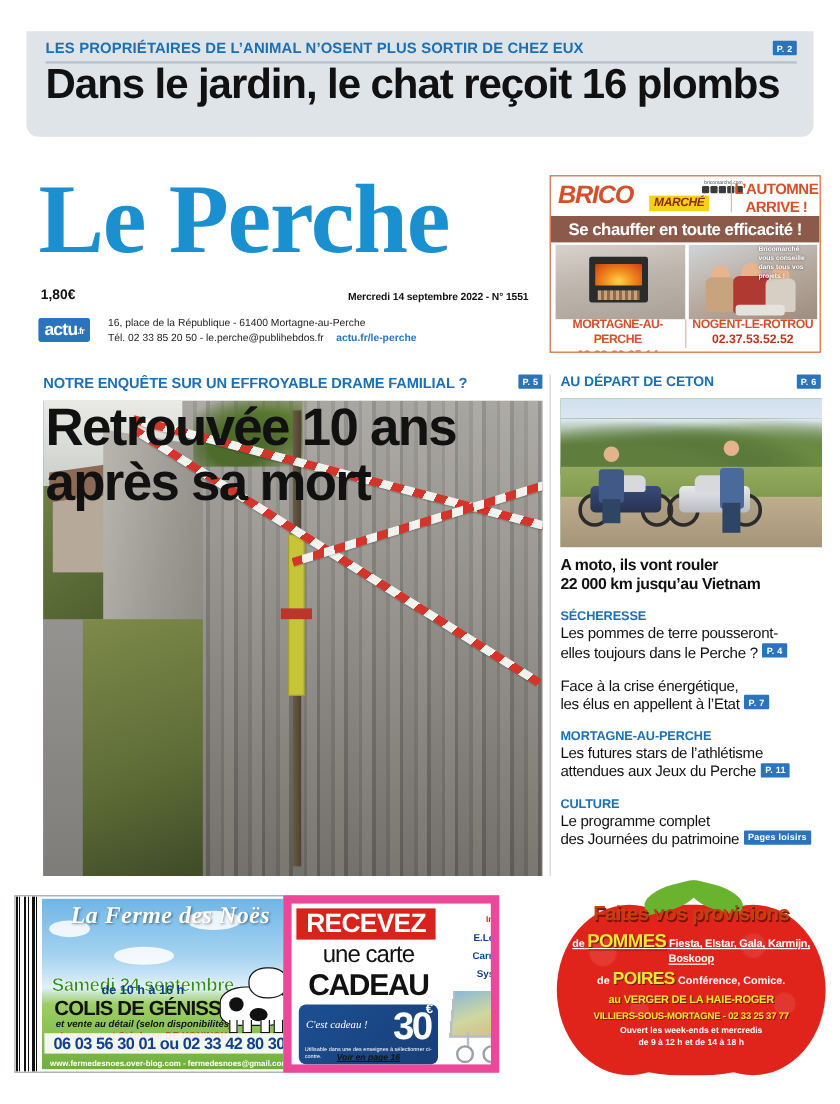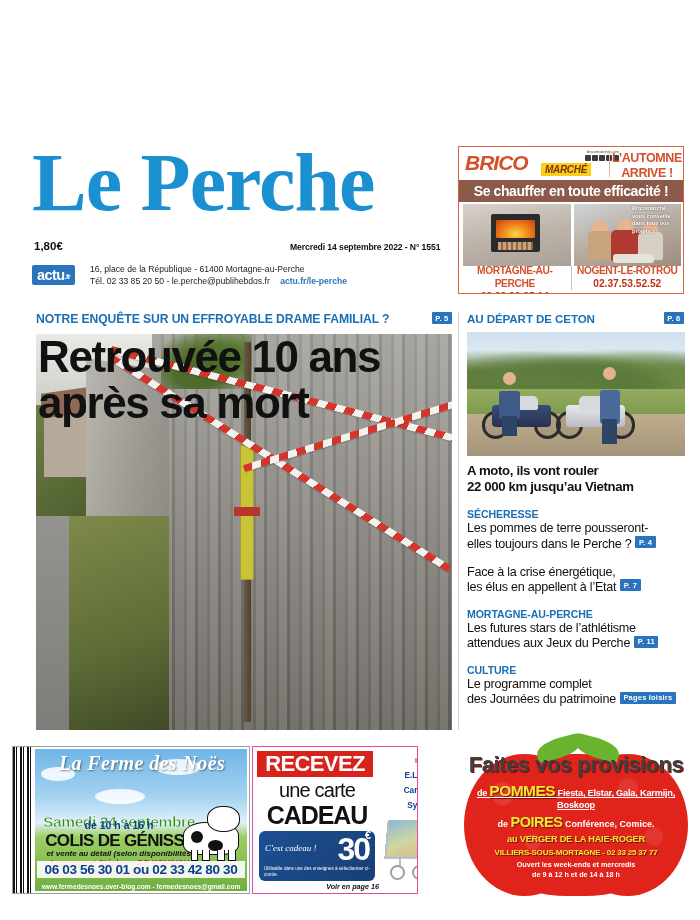--- a/index.html
+++ b/index.html
@@ -340,44 +340,44 @@
     background:rgba(255,255,255,.9);
     font-size:13.6px;font-weight:bold;color:#0f3f8f;letter-spacing:-.4px;
     padding:1px 0;
   }
   .ad1-web{
     position:absolute;left:2px;bottom:1px;right:2px;text-align:center;
     font-size:6.6px;color:#fff;font-weight:bold;
   }
 
   
-  .ad2{position:absolute;left:252px;top:10px;width:166px;height:148px;
-       border:1px solid #ec4899;box-sizing:border-box;background:#fff;overflow:hidden;}
+  .ad2{position:absolute;left:236px;top:10px;width:180px;height:148px;
+       border:7px solid #ec4899;box-sizing:border-box;background:#fff;overflow:hidden;}
   .ad2-recevez{
     position:absolute;left:4px;top:4px;width:116px;height:26px;
     background:#d8231d;color:#fff;font-size:22px;font-weight:bold;
     text-align:center;line-height:26px;letter-spacing:-.6px;
   }
   .ad2-l2{position:absolute;left:4px;top:32px;width:120px;text-align:center;
     font-size:20px;color:#111;letter-spacing:-.8px;}
   .ad2-l3{position:absolute;left:2px;top:54px;width:124px;text-align:center;
     font-size:25px;font-weight:bold;color:#111;letter-spacing:-1.1px;}
   .giftcard{
     position:absolute;left:6px;top:84px;width:116px;height:50px;
     background:linear-gradient(135deg,#1d4f93 0%,#173f77 100%);
     border-radius:6px;color:#fff;overflow:hidden;
   }
   .gc-30{position:absolute;right:6px;top:2px;font-size:32px;font-weight:bold;
     letter-spacing:-2px;line-height:1;}
   .gc-eur{position:absolute;right:4px;top:-2px;font-size:11px;font-weight:bold;}
   .gc-cest{position:absolute;left:6px;top:12px;font-family:"Liberation Serif",serif;
     font-style:italic;font-size:9px;line-height:1.15;}
   .gc-small{position:absolute;left:5px;bottom:3px;font-size:4.6px;line-height:1.3;}
-  .ad2-voir{position:absolute;left:2px;bottom:2px;width:124px;text-align:right;
-    font-size:7.2px;font-style:italic;font-weight:bold;color:#111;}
+  .ad2-voir{position:absolute;left:2px;bottom:2px;width:124px;text-align:center;
+    font-size:7.2px;font-style:italic;font-weight:bold;color:#111;text-decoration:underline;}
   .brands{position:absolute;left:128px;top:6px;width:74px;}
   .brand-row{display:flex;align-items:center;justify-content:flex-end;gap:3px;
     font-size:8.2px;font-weight:bold;color:#0f3f8f;height:15px;}
   .brand-row .dot{width:11px;height:11px;border-radius:50%;display:inline-block;}
   .inter{font-size:7px;color:#d8231d;font-weight:bold;}
   .cart{position:absolute;left:130px;top:62px;width:72px;height:72px;}
   .cart .basket{position:absolute;left:4%;top:14%;width:88%;height:52%;
     border:2px solid #b9bec4;border-top:none;
     background:linear-gradient(160deg,#89b9d8 0%,#cfd7a0 48%,#d8b27a 100%);
     transform:perspective(40px) rotateX(6deg);}
@@ -406,36 +406,43 @@
       radial-gradient(circle at 16% 28%, rgba(255,255,255,.1) 0 5%, rgba(255,255,255,0) 6%),
       radial-gradient(circle at 30% 62%, rgba(255,255,255,.09) 0 4%, rgba(255,255,255,0) 5%),
       radial-gradient(circle at 74% 24%, rgba(255,255,255,.09) 0 4.5%, rgba(255,255,255,0) 6%),
       radial-gradient(circle at 86% 58%, rgba(255,255,255,.09) 0 4%, rgba(255,255,255,0) 5%);
     z-index:3;}
   .leafL,.leafR{position:absolute;top:-2px;width:46px;height:20px;
     background:#6ab32e;z-index:4;}
   .leafL{left:74px;border-radius:60% 10% 60% 10%;transform:rotate(-14deg);}
   .leafR{left:112px;border-radius:10% 60% 10% 60%;transform:rotate(14deg);}
   .ap-text{position:absolute;left:0;top:12px;width:228px;z-index:5;text-align:center;}
-  .ap1{font-size:22px;font-weight:bold;color:#404040;letter-spacing:-.5px;
+  .ap1{font-size:17px;font-weight:bold;color:#c2410c;letter-spacing:-.5px;
     text-shadow:1px 1px 0 #7a1008;}
   .ap2{margin-top:4px;font-size:9px;font-weight:bold;color:#fff;letter-spacing:-.2px;text-decoration:underline;}
   .ap2 b{font-size:15.5px;color:#f5e632;text-shadow:1px 1px 0 #7a1008;letter-spacing:-.5px;}
   .ap2 i{font-style:normal;font-size:9.2px;color:#fff;font-weight:bold;}
   .ap4{margin-top:4px;font-size:9px;font-weight:bold;color:#fff;}
   .ap4 b{font-size:14.5px;color:#f5e632;text-shadow:1px 1px 0 #7a1008;letter-spacing:-.5px;}
   .ap5{margin-top:4px;font-size:9.2px;font-weight:bold;color:#f5e632;
     text-shadow:1px 1px 0 #7a1008;letter-spacing:-.2px;}
   .ap6{margin-top:3px;font-size:7.2px;font-weight:bold;color:#fff;line-height:1.35;}
 </style>
 </head>
 <body>
 
 <div class="page">
 
+  <div class="teaser">
+    <div class="teaser-kicker">
+      <div class="teaser-kicker-text">LES PROPRIÉTAIRES DE L’ANIMAL N’OSENT PLUS SORTIR DE CHEZ EUX</div>
+      <span class="pbadge teaser-badge">P. 2</span>
+    </div>
+    <div class="teaser-head">Dans le jardin, le chat reçoit 16 plombs</div>
+  </div>
 
   <div class="masthead">
     <div class="logo">Le Perche</div>
     <div class="price">1,80€</div>
     <div class="issue">Mercredi 14 septembre 2022 - N° 1551</div>
     <div class="actu-logo">
       <span>actu</span><sup>.fr</sup>
     </div>
     <div class="contact">
       <div>16, place de la République - 61400 Mortagne-au-Perche</div>

